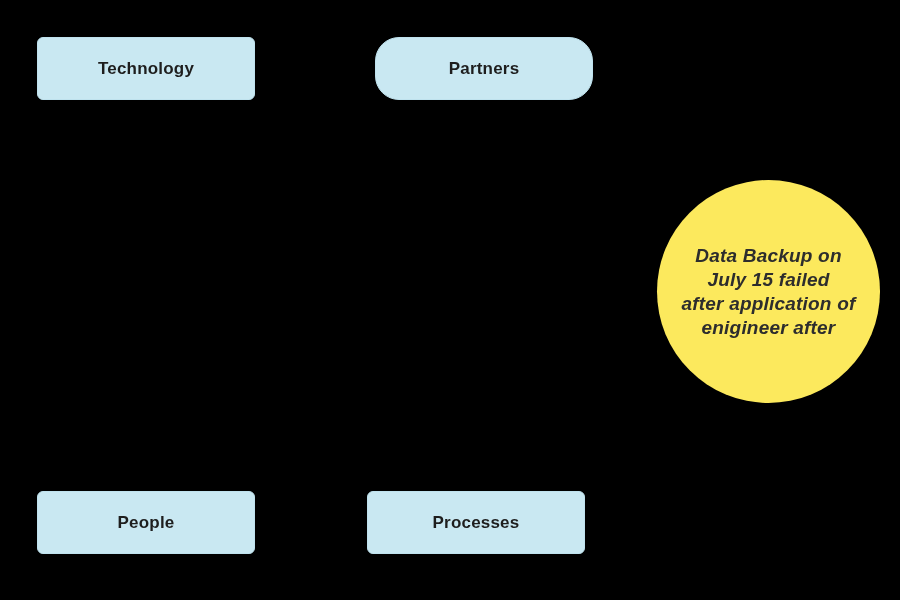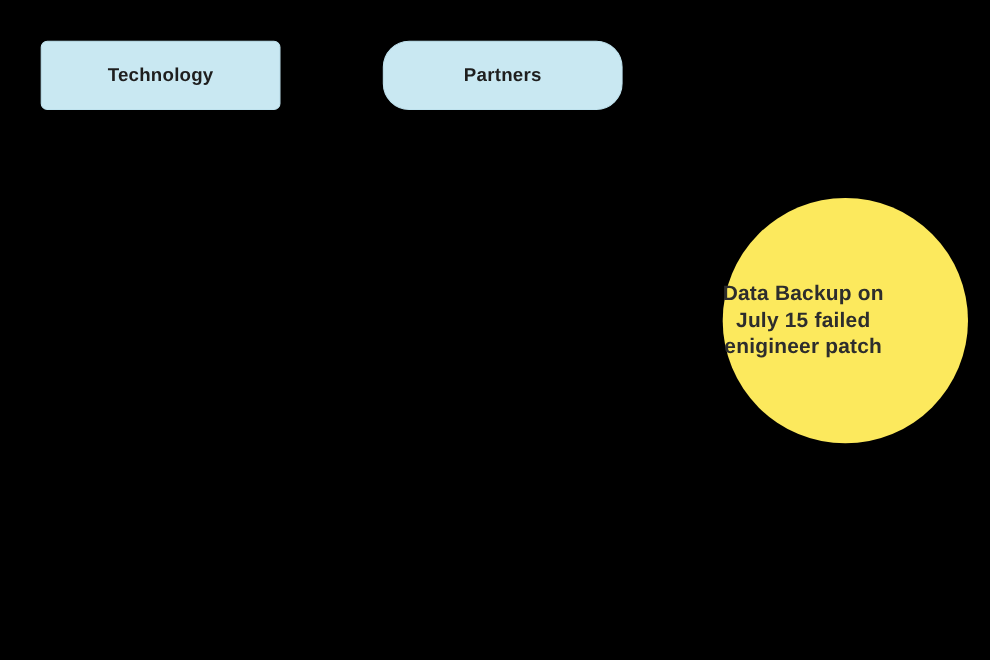--- a/index.html
+++ b/index.html
@@ -27,36 +27,37 @@
     align-items: center;
     justify-content: center;
   }
   .shape-box .label {
     color: #1e1e1e;
     font-size: 17px;
     font-weight: 600;
     letter-spacing: 0.2px;
   }
   .box-technology { left: 37px;  top: 37px;  }
-  .box-partners   { left: 348px; top: 37px; border-radius: 24px;  }
+  .box-partners   { left: 375px; top: 37px; border-radius: 24px;  }
   .box-people     { left: 37px;  top: 491px; }
   .box-processes  { left: 367px; top: 491px; }
 
   .shape-circle {
     position: absolute;
     left: 657px;
     top: 180px;
     width: 223px;
     height: 223px;
     background: #fce95d;
     border-radius: 50%;
     display: flex;
     align-items: center;
-    justify-content: flex-start;
+    justify-content: center;
     text-align: center;
+    font-style: italic;
   }
   .note-text {
     color: #2d2d2d;
     font-size: 19px;
     font-weight: 700;
     line-height: 24px;
     letter-spacing: 0.2px;
   }
   .note-text span { display: block; }
 </style>
@@ -66,23 +67,30 @@
 <div class="canvas">
 
   <div class="shape-box box-technology">
     <span class="label">Technology</span>
   </div>
 
   <div class="shape-box box-partners">
     <span class="label">Partners</span>
   </div>
 
+  <div class="shape-box box-people">
+    <span class="label">People</span>
+  </div>
 
+  <div class="shape-box box-processes">
+    <span class="label">Processes</span>
+  </div>
 
   <div class="shape-circle">
     <div class="note-text">
       <span>Data Backup on</span>
       <span>July 15 failed</span>
-      <span>enigineer patch</span>
+      <span>after application of</span>
+      <span>enigineer after</span>
     </div>
   </div>
 
 </div>
 
 </body></html>

